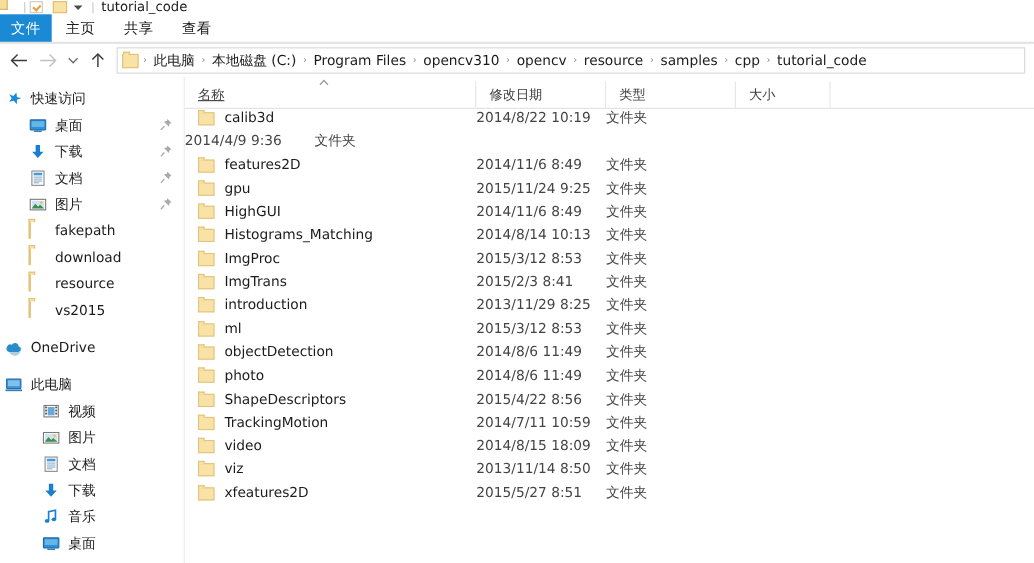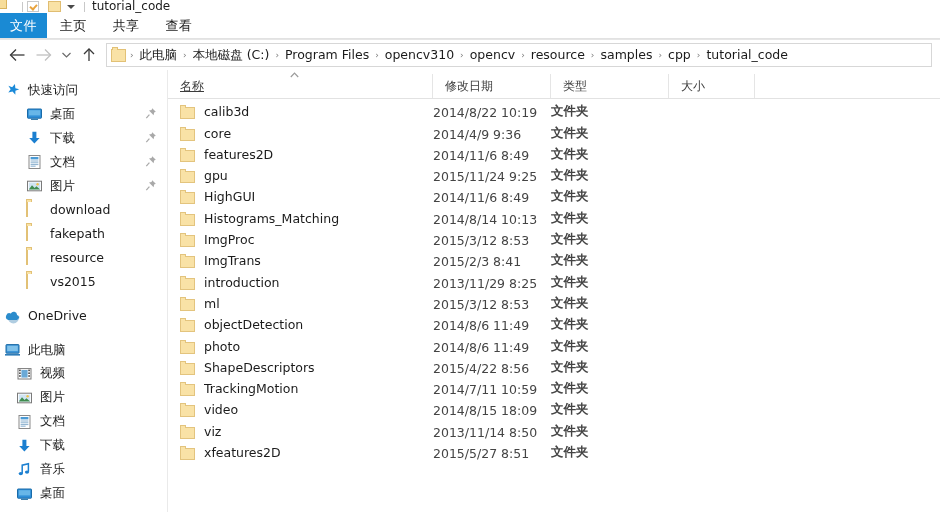--- a/index.html
+++ b/index.html
@@ -242,21 +242,21 @@
     height: 24px;
     display: flex;
     align-items: center;
     padding-left: 4px;
     box-sizing: border-box;
     position: relative;
     cursor: default;
     white-space: nowrap;
   }
   .nav-item.indent1 { padding-left: 26px; }
-  .nav-item.indent2 { padding-left: 16px; font-family: Liberation Mono, monospace; }
+  .nav-item.indent2 { padding-left: 38px; }
   .nav-ico {
     width: 17px;
     height: 16px;
     margin-right: 7px;
     flex: 0 0 auto;
     position: relative;
   }
   .nav-label {
     font-size: 12.5px;
     color: #1b1b1b;
@@ -339,21 +339,21 @@
     color: #9b9b9b;
   }
 
   .rows {
     flex: 1 1 auto;
     overflow: hidden;
   }
   .file-row {
     height: 21.3px;
     display: flex;
-    align-items: flex-end;
+    align-items: flex-start;
     cursor: default;
     white-space: nowrap;
   }
   .cell {
     box-sizing: border-box;
     overflow: hidden;
     white-space: nowrap;
     text-overflow: ellipsis;
   }
   .cell-name {
@@ -398,21 +398,20 @@
     font-size: 12.5px;
     color: #444444;
     padding-left: 0px;
   }
   .cell-type {
     width: 118px;
     flex: 0 0 118px;
     font-size: 12.5px;
     color: #444444;
     padding-left: 0px;
-    font-weight: bold;
   }
   .cell-size {
     width: 86px;
     flex: 0 0 86px;
     font-size: 12.5px;
     color: #444444;
     text-align: right;
     padding-right: 14px;
   }
 </style>
@@ -565,25 +564,25 @@
         <span class="nav-pin">
           <svg width="12" height="13" viewBox="0 0 12 13">
             <path d="M7.2 1.2 L10.8 4.8 L9.1 5.6 L8.6 8.2 L4 3.6 L6.6 3 Z" fill="#8d8d8d"></path>
             <path d="M4.4 7.6 L1.3 11.2" stroke="#8d8d8d" stroke-width="1.2" fill="none"></path>
           </svg>
         </span>
       </div>
 
       <div class="nav-item indent1">
         <span class="nav-ico"><span class="ico-folder"></span></span>
-        <span class="nav-label">download</span>
+        <span class="nav-label">fakepath</span>
       </div>
       <div class="nav-item indent1">
         <span class="nav-ico"><span class="ico-folder"></span></span>
-        <span class="nav-label">fakepath</span>
+        <span class="nav-label">download</span>
       </div>
       <div class="nav-item indent1">
         <span class="nav-ico"><span class="ico-folder"></span></span>
         <span class="nav-label">resource</span>
       </div>
       <div class="nav-item indent1">
         <span class="nav-ico"><span class="ico-folder"></span></span>
         <span class="nav-label">vs2015</span>
       </div>
 
@@ -711,24 +710,20 @@
           <div class="file-row">
             <div class="cell cell-name">
               <span class="row-folder-ico"></span>
               <span class="row-name-text">calib3d</span>
             </div>
             <div class="cell cell-date">2014/8/22 10:19</div>
             <div class="cell cell-type">文件夹</div>
             <div class="cell cell-size"></div>
           </div>
           <div class="file-row">
-            <div class="cell cell-name">
-              <span class="row-folder-ico"></span>
-              <span class="row-name-text">core</span>
-            </div>
             <div class="cell cell-date">2014/4/9 9:36</div>
             <div class="cell cell-type">文件夹</div>
             <div class="cell cell-size"></div>
           </div>
           <div class="file-row">
             <div class="cell cell-name">
               <span class="row-folder-ico"></span>
               <span class="row-name-text">features2D</span>
             </div>
             <div class="cell cell-date">2014/11/6 8:49</div>

